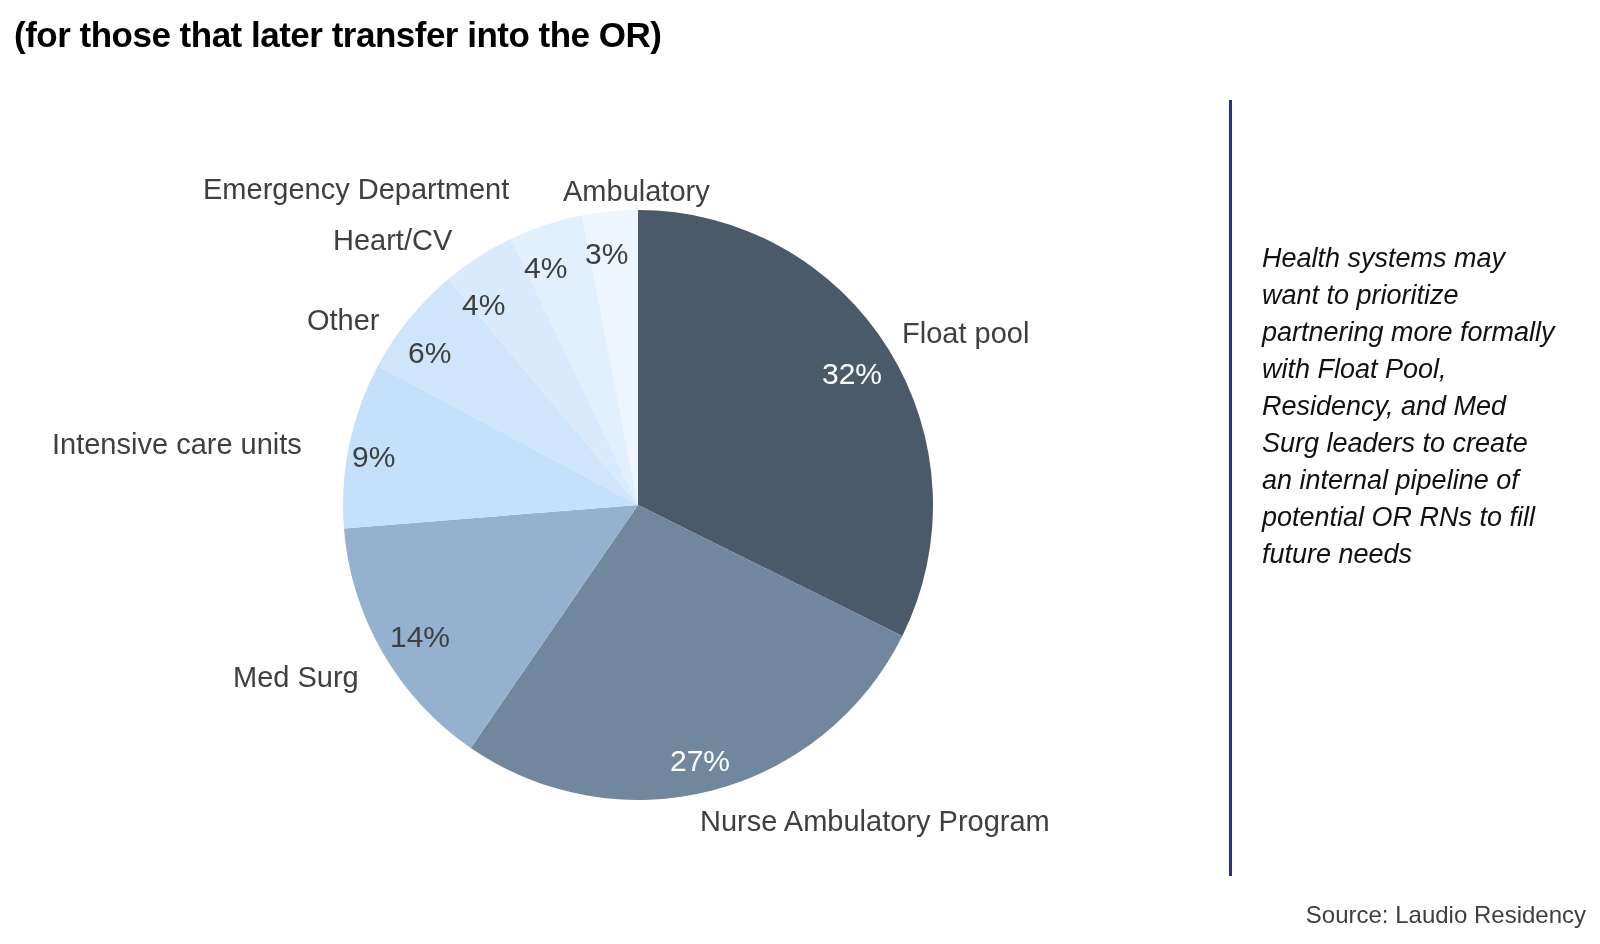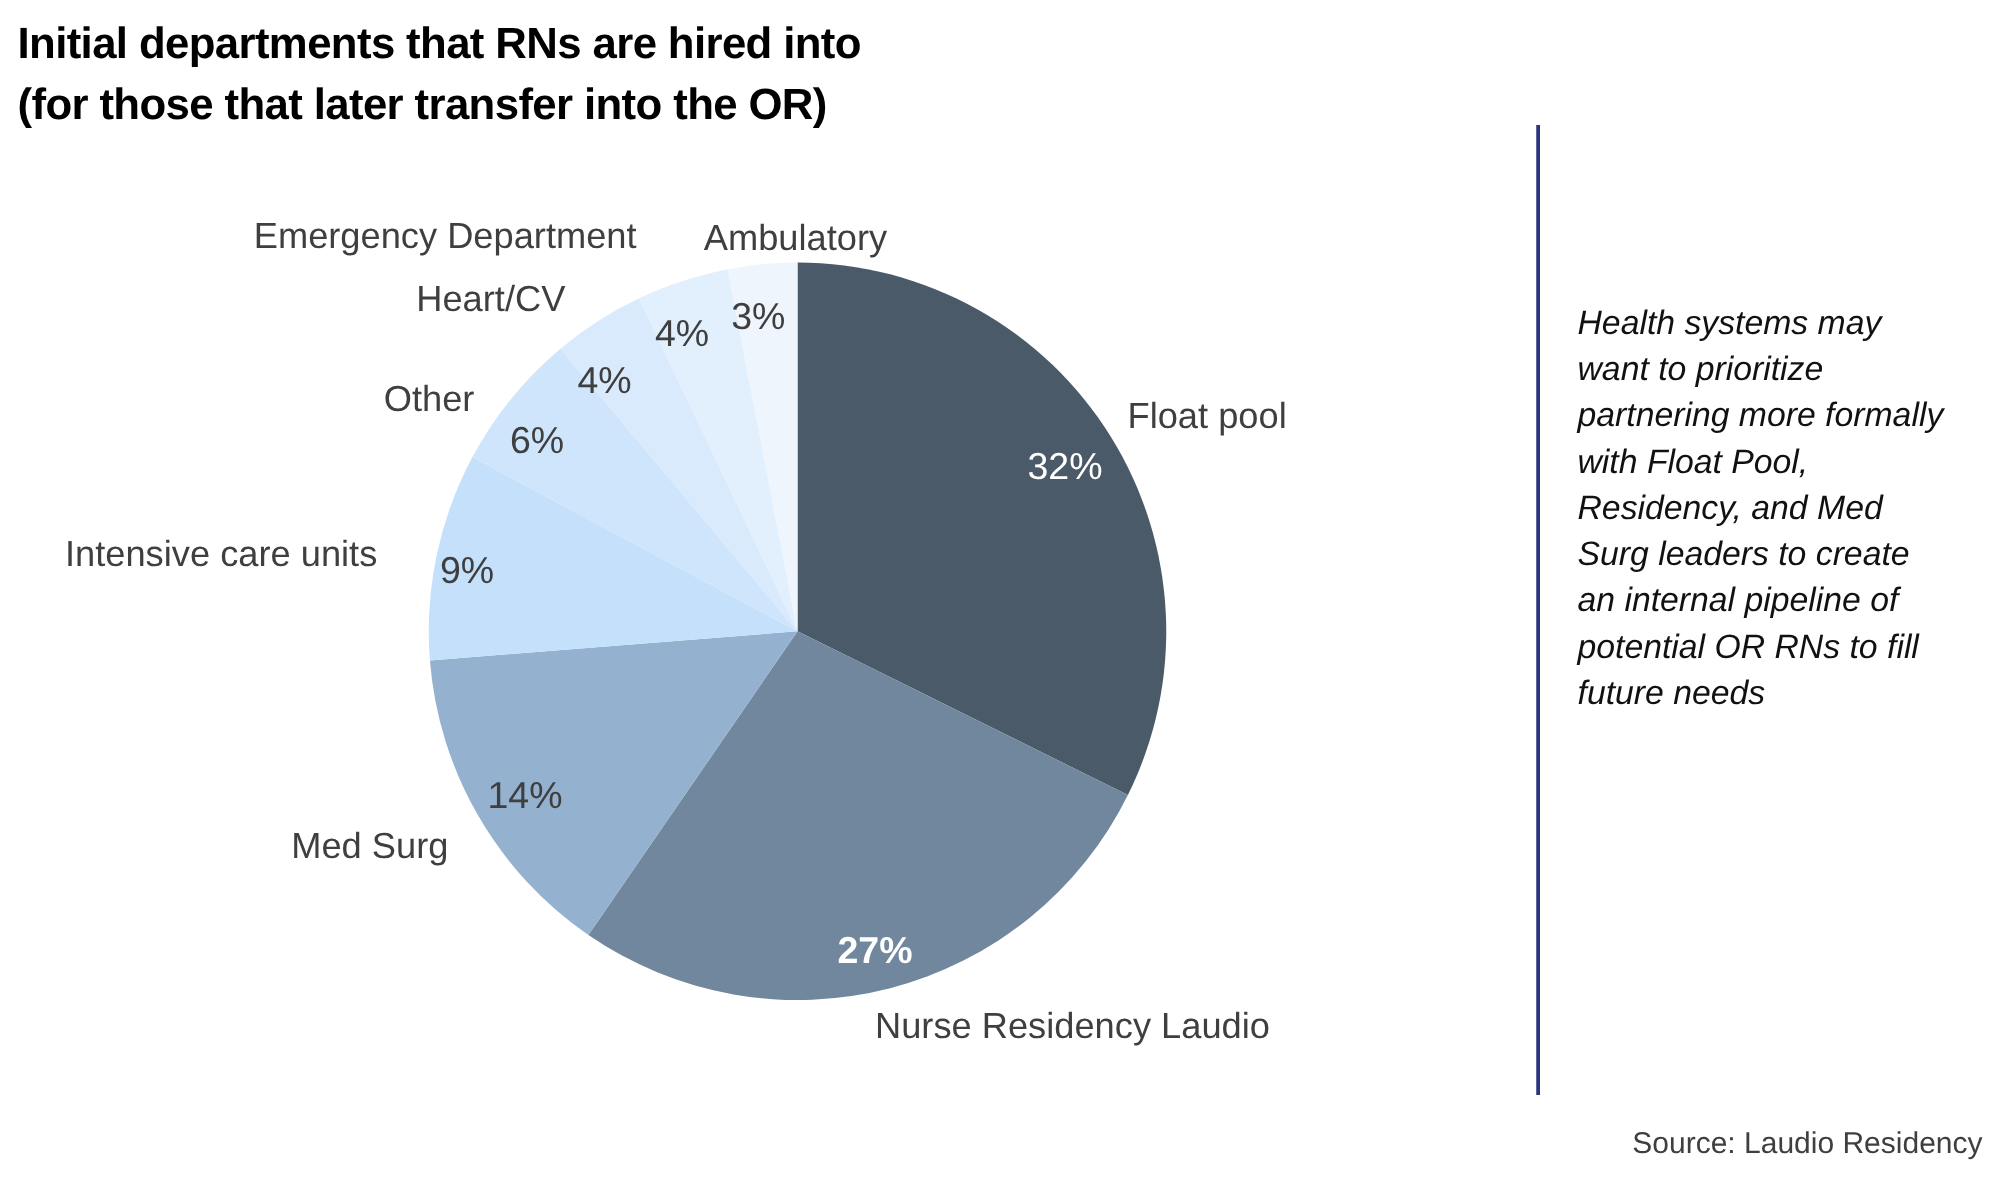--- a/index.html
+++ b/index.html
@@ -45,21 +45,21 @@
   .c0 { left: 902px; top: 318px; }   
   .c1 { left: 700px; top: 806px; }   
   .c2 { left: 233px; top: 662px; }   
   .c3 { left: 52px;  top: 429px; }   
   .c4 { left: 307px; top: 305px; }   
   .c5 { left: 333px; top: 225px; }   
   .c6 { left: 203px; top: 174px; }   
   .c7 { left: 563px; top: 176px; }   
 
   .p0 { left: 822px; top: 357px; }   
-  .p1 { left: 670px; top: 744px; font-weight: bold; }   
+  .p1 { left: 670px; top: 744px; }   
   .p2 { left: 390px; top: 620px; }   
   .p3 { left: 352px; top: 440px; }   
   .p4 { left: 408px; top: 336px; }   
   .p5 { left: 462px; top: 288px; }   
   .p6 { left: 524px; top: 251px; }   
   .p7 { left: 585px; top: 237px; }   
 
   
   #divider {
     position: absolute;
@@ -88,37 +88,36 @@
     font-size: 24px;
     color: #3F3F3F;
   }
 </style>
 </head>
 <body>
 
 <div id="canvas">
 
   <div id="title">
-    <div>Initial departments that RNs are hired into</div>
     <div>(for those that later transfer into the OR)</div>
   </div>
 
   <svg id="pie-svg" width="640" height="640" viewBox="0 0 640 640" aria-hidden="true">
       <path d="M 320 320 L 320.00 25.00 A 295 295 0 0 1 584.32 451.00 Z" fill="#4A5A68"></path>
       <path d="M 320 320 L 584.32 451.00 A 295 295 0 0 1 152.72 562.98 Z" fill="#71879D"></path>
       <path d="M 320 320 L 152.72 562.98 A 295 295 0 0 1 25.93 343.38 Z" fill="#94B1D0"></path>
       <path d="M 320 320 L 25.93 343.38 A 295 295 0 0 1 59.97 180.68 Z" fill="#C5E0FB"></path>
       <path d="M 320 320 L 59.97 180.68 A 295 295 0 0 1 130.38 94.02 Z" fill="#CEE5FB"></path>
       <path d="M 320 320 L 130.38 94.02 A 295 295 0 0 1 193.21 53.64 Z" fill="#D8EAFC"></path>
       <path d="M 320 320 L 193.21 53.64 A 295 295 0 0 1 264.17 30.33 Z" fill="#E2EFFD"></path>
       <path d="M 320 320 L 264.17 30.33 A 295 295 0 0 1 320.00 25.00 Z" fill="#EFF5FD"></path>
     </svg>
 
   <div class="cat c0">Float pool</div>
-  <div class="cat c1">Nurse Residency Laudio</div>
+  <div class="cat c1">Nurse Ambulatory Program</div>
   <div class="cat c2">Med Surg</div>
   <div class="cat c3">Intensive care units</div>
   <div class="cat c4">Other</div>
   <div class="cat c5">Heart/CV</div>
   <div class="cat c6">Emergency Department</div>
   <div class="cat c7">Ambulatory</div>
 
   <div class="pct p0 light">32%</div>
   <div class="pct p1 light">27%</div>
   <div class="pct p2">14%</div>

